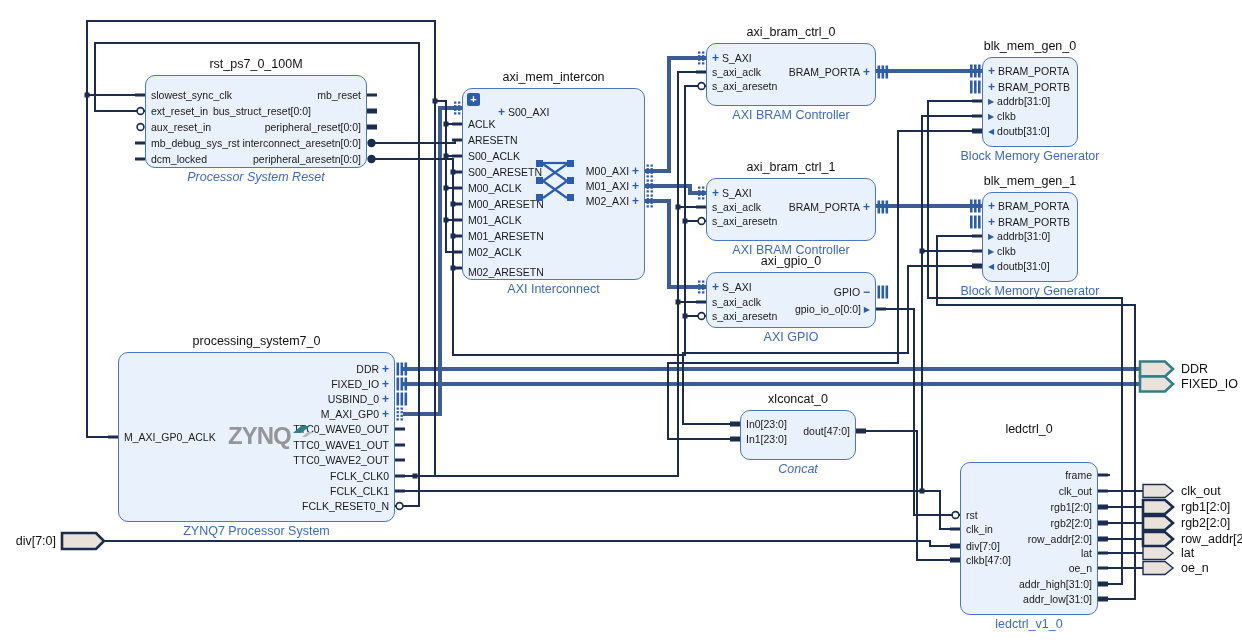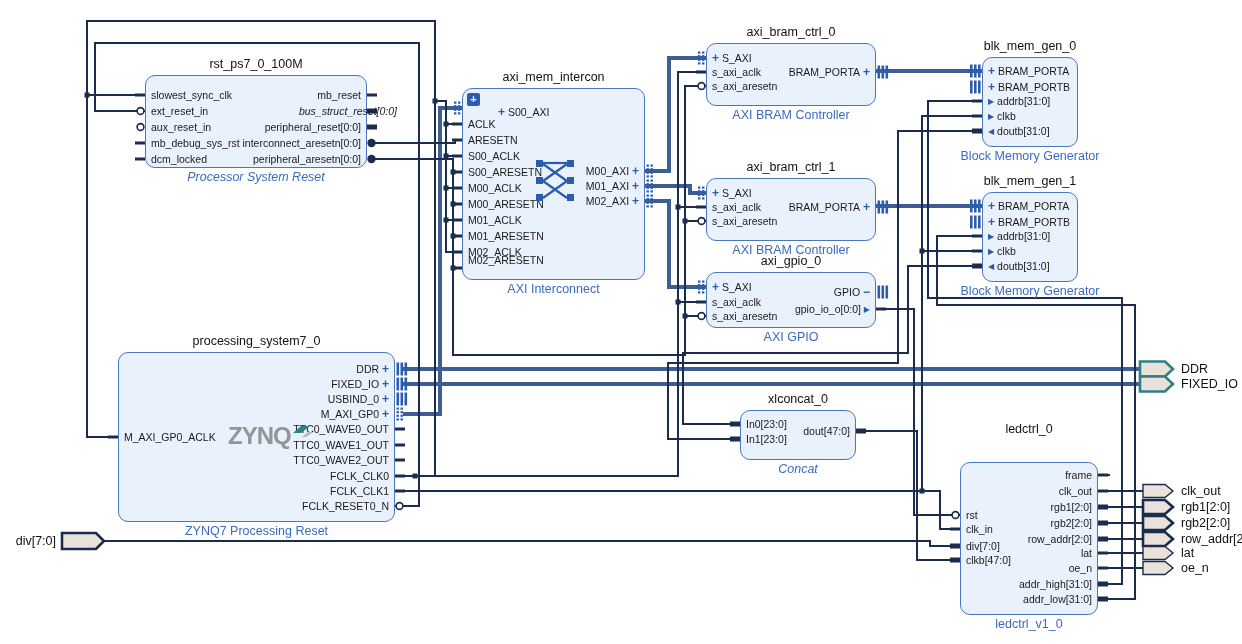--- a/index.html
+++ b/index.html
@@ -248,39 +248,39 @@
     </svg>
     <div class="block" style="left: 145px; top: 75px; width: 222px; height: 93px;"></div>
     <div class="btitle" style="left: 256px; top: 57px;">rst_ps7_0_100M</div>
     <div class="blabel" style="left: 256px; top: 170px; font-style: italic;">Processor System Reset</div>
     <div class="prow" style="left: 151px; top: 87px;"><span>slowest_sync_clk</span></div>
     <div class="prow" style="left: 151px; top: 103px;"><span>ext_reset_in</span></div>
     <div class="prow" style="left: 151px; top: 119px;"><span>aux_reset_in</span></div>
     <div class="prow" style="left: 151px; top: 135px;"><span>mb_debug_sys_rst</span></div>
     <div class="prow" style="left: 151px; top: 151px;"><span>dcm_locked</span></div>
     <div class="prow prowR" style="right: 881px; top: 87px;"><span>mb_reset</span></div>
-    <div class="prow prowR" style="right: 845px; top: 103px; font-style: italic;"><span>bus_struct_reset[0:0]</span></div>
+    <div class="prow prowR" style="right: 931px; top: 103px;"><span>bus_struct_reset[0:0]</span></div>
     <div class="prow prowR" style="right: 881px; top: 119px;"><span>peripheral_reset[0:0]</span></div>
     <div class="prow prowR" style="right: 881px; top: 135px;"><span>interconnect_aresetn[0:0]</span></div>
     <div class="prow prowR" style="right: 881px; top: 151px;"><span>peripheral_aresetn[0:0]</span></div>
     <div class="block" style="left: 462px; top: 88px; width: 183px; height: 192px;"></div>
     <div class="btitle" style="left: 553.5px; top: 70px;">axi_mem_intercon</div>
     <div class="blabel" style="left: 553.5px; top: 282px;">AXI Interconnect</div>
     <div class="badge" style="left: 467px; top: 93px;">+</div>
     <div class="prow" style="left: 468px; top: 104px; margin-left: 30px;"><span class="ip">+</span>&nbsp;<span>S00_AXI</span></div>
     <div class="prow" style="left: 468px; top: 116px;"><span>ACLK</span></div>
     <div class="prow" style="left: 468px; top: 132px;"><span>ARESETN</span></div>
     <div class="prow" style="left: 468px; top: 148px;"><span>S00_ACLK</span></div>
     <div class="prow" style="left: 468px; top: 164px;"><span>S00_ARESETN</span></div>
     <div class="prow" style="left: 468px; top: 180px;"><span>M00_ACLK</span></div>
     <div class="prow" style="left: 468px; top: 196px;"><span>M00_ARESETN</span></div>
     <div class="prow" style="left: 468px; top: 212px;"><span>M01_ACLK</span></div>
     <div class="prow" style="left: 468px; top: 228px;"><span>M01_ARESETN</span></div>
     <div class="prow" style="left: 468px; top: 244px;"><span>M02_ACLK</span></div>
-    <div class="prow" style="left: 468px; top: 252px; text-align: right;"><span>M02_ARESETN</span></div>
+    <div class="prow" style="left: 468px; top: 264px; text-align: right;"><span>M02_ARESETN</span></div>
     <div class="prow prowR" style="right: 603px; top: 163px;"><span>M00_AXI</span>&nbsp;<span class="ip">+</span></div>
     <div class="prow prowR" style="right: 603px; top: 178px;"><span>M01_AXI</span>&nbsp;<span class="ip">+</span></div>
     <div class="prow prowR" style="right: 603px; top: 193px;"><span>M02_AXI</span>&nbsp;<span class="ip">+</span></div>
     <svg class="icn" width="38" height="41" viewBox="0 0 38 41" style="left:536px;top:160px;position:absolute">
       <rect x="0" y="0" width="7" height="7" fill="#2b5cad"></rect>
       <rect x="31" y="0" width="7" height="7" fill="#2b5cad"></rect>
       <rect x="0" y="17" width="7" height="7" fill="#2b5cad"></rect>
       <rect x="31" y="17" width="7" height="7" fill="#2b5cad"></rect>
       <rect x="0" y="34" width="7" height="7" fill="#2b5cad"></rect>
       <rect x="31" y="34" width="7" height="7" fill="#2b5cad"></rect>
@@ -323,21 +323,21 @@
     <div class="block" style="left: 706px; top: 272px; width: 170px; height: 56px;"></div>
     <div class="btitle" style="left: 791px; top: 254px;">axi_gpio_0</div>
     <div class="blabel" style="left: 791px; top: 330px;">AXI GPIO</div>
     <div class="prow" style="left: 712px; top: 279px;"><span class="ip">+</span>&nbsp;<span>S_AXI</span></div>
     <div class="prow" style="left: 712px; top: 294px;"><span>s_axi_aclk</span></div>
     <div class="prow" style="left: 712px; top: 308px;"><span>s_axi_aresetn</span></div>
     <div class="prow prowR" style="right: 372px; top: 284px;"><span>GPIO</span>&nbsp;<span class="ip">−</span></div>
     <div class="prow prowR" style="right: 372px; top: 301px;"><span>gpio_io_o[0:0]</span>&nbsp;<span class="tri">▶</span></div>
     <div class="block" style="left: 118px; top: 352px; width: 277px; height: 170px;"></div>
     <div class="btitle" style="left: 256.5px; top: 334px;">processing_system7_0</div>
-    <div class="blabel" style="left: 256.5px; top: 524px;">ZYNQ7 Processing Reset</div>
+    <div class="blabel" style="left: 256.5px; top: 524px;">ZYNQ7 Processor System</div>
     <div class="prow" style="left: 124px; top: 429px;"><span>M_AXI_GP0_ACLK</span></div>
     <div class="prow prowR" style="right: 853px; top: 361px;"><span>DDR</span>&nbsp;<span class="ip">+</span></div>
     <div class="prow prowR" style="right: 853px; top: 376px;"><span>FIXED_IO</span>&nbsp;<span class="ip">+</span></div>
     <div class="prow prowR" style="right: 853px; top: 391px; margin-left: 48px;"><span>USBIND_0</span>&nbsp;<span class="ip">+</span></div>
     <div class="prow prowR" style="right: 853px; top: 406px;"><span>M_AXI_GP0</span>&nbsp;<span class="ip">+</span></div>
     <div class="prow prowR" style="right: 853px; top: 421px;"><span>TTC0_WAVE0_OUT</span></div>
     <div class="prow prowR" style="right: 853px; top: 437px;"><span>TTC0_WAVE1_OUT</span></div>
     <div class="prow prowR" style="right: 853px; top: 452px;"><span>TTC0_WAVE2_OUT</span></div>
     <div class="prow prowR" style="right: 853px; top: 468px;"><span>FCLK_CLK0</span></div>
     <div class="prow prowR" style="right: 853px; top: 483px;"><span>FCLK_CLK1</span></div>

